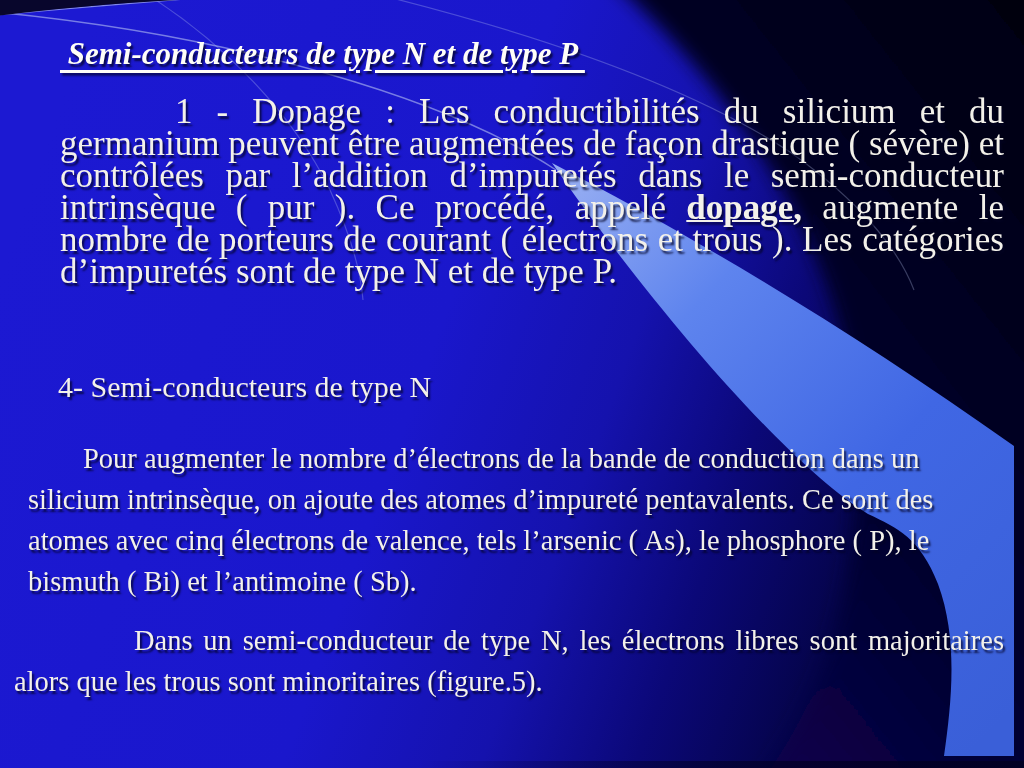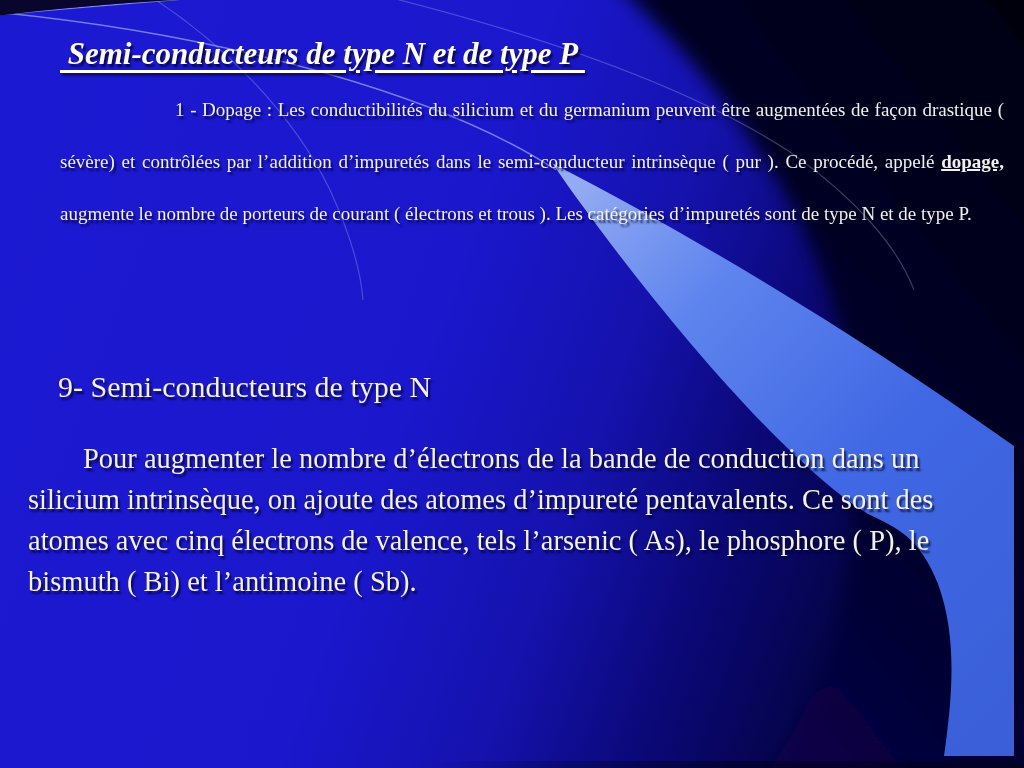--- a/index.html
+++ b/index.html
@@ -13,22 +13,22 @@
     position:absolute; color:#f3f1ea;
     text-shadow: 2px 2.5px 2px rgba(3,3,35,0.75);
   }
   .slide-title {
     left:60px; top:36px; width:900px;
     font-size:31px; font-weight:bold; font-style:italic;
     color:#fffef8; white-space:pre;
     text-decoration:underline; text-decoration-thickness:2.5px; text-underline-offset:6px;
   }
   .para1 {
-    left:60px; top:84px; width:944px;
-    font-size:19px; line-height:52px;
+    left:60px; top:96px; width:944px;
+    font-size:35px; line-height:32px;
     text-align:justify; text-indent:115px;
   }
   .bold-underline { font-weight:bold; text-decoration:underline; text-decoration-thickness:2px; }
   .heading2 {
     left:58px; top:368px; width:700px;
     font-size:30px; line-height:38px;
   }
   .para2 {
     left:28px; top:438px; width:982px;
     font-size:28.5px; line-height:41px;
@@ -97,18 +97,19 @@
 
     <rect x="420" y="761" width="604" height="7" fill="url(#gBottomStrip)"></rect>
   </svg>
 
   <div class="txt slide-title"> Semi-conducteurs de type N et de type P </div>
 
   <div class="txt para1">
     <span>1 - Dopage : Les conductibilités du silicium et du germanium peuvent être augmentées de façon drastique ( sévère) et contrôlées par l’addition d’impuretés dans le semi-conducteur intrinsèque ( pur ). Ce procédé, appelé </span><span class="bold-underline">dopage,</span><span> augmente le nombre de porteurs de courant ( électrons et trous ). Les catégories d’impuretés sont de type N et de type P.</span>
   </div>
 
-  <div class="txt heading2">9- Semi-conducteurs de type N</div>
+  <div class="txt heading2">4- Semi-conducteurs de type N</div>
 
   <div class="txt para2">Pour augmenter le nombre d’électrons de la bande de conduction dans un silicium intrinsèque, on ajoute des atomes d’impureté pentavalents. Ce sont des atomes avec cinq électrons de valence, tels l’arsenic ( As), le phosphore ( P), le bismuth ( Bi) et l’antimoine ( Sb).</div>
 
+  <div class="txt para3">Dans un semi-conducteur de type N, les électrons libres sont majoritaires alors que les trous sont minoritaires (figure.5).</div>
 
 </div>
 
 </body></html>

